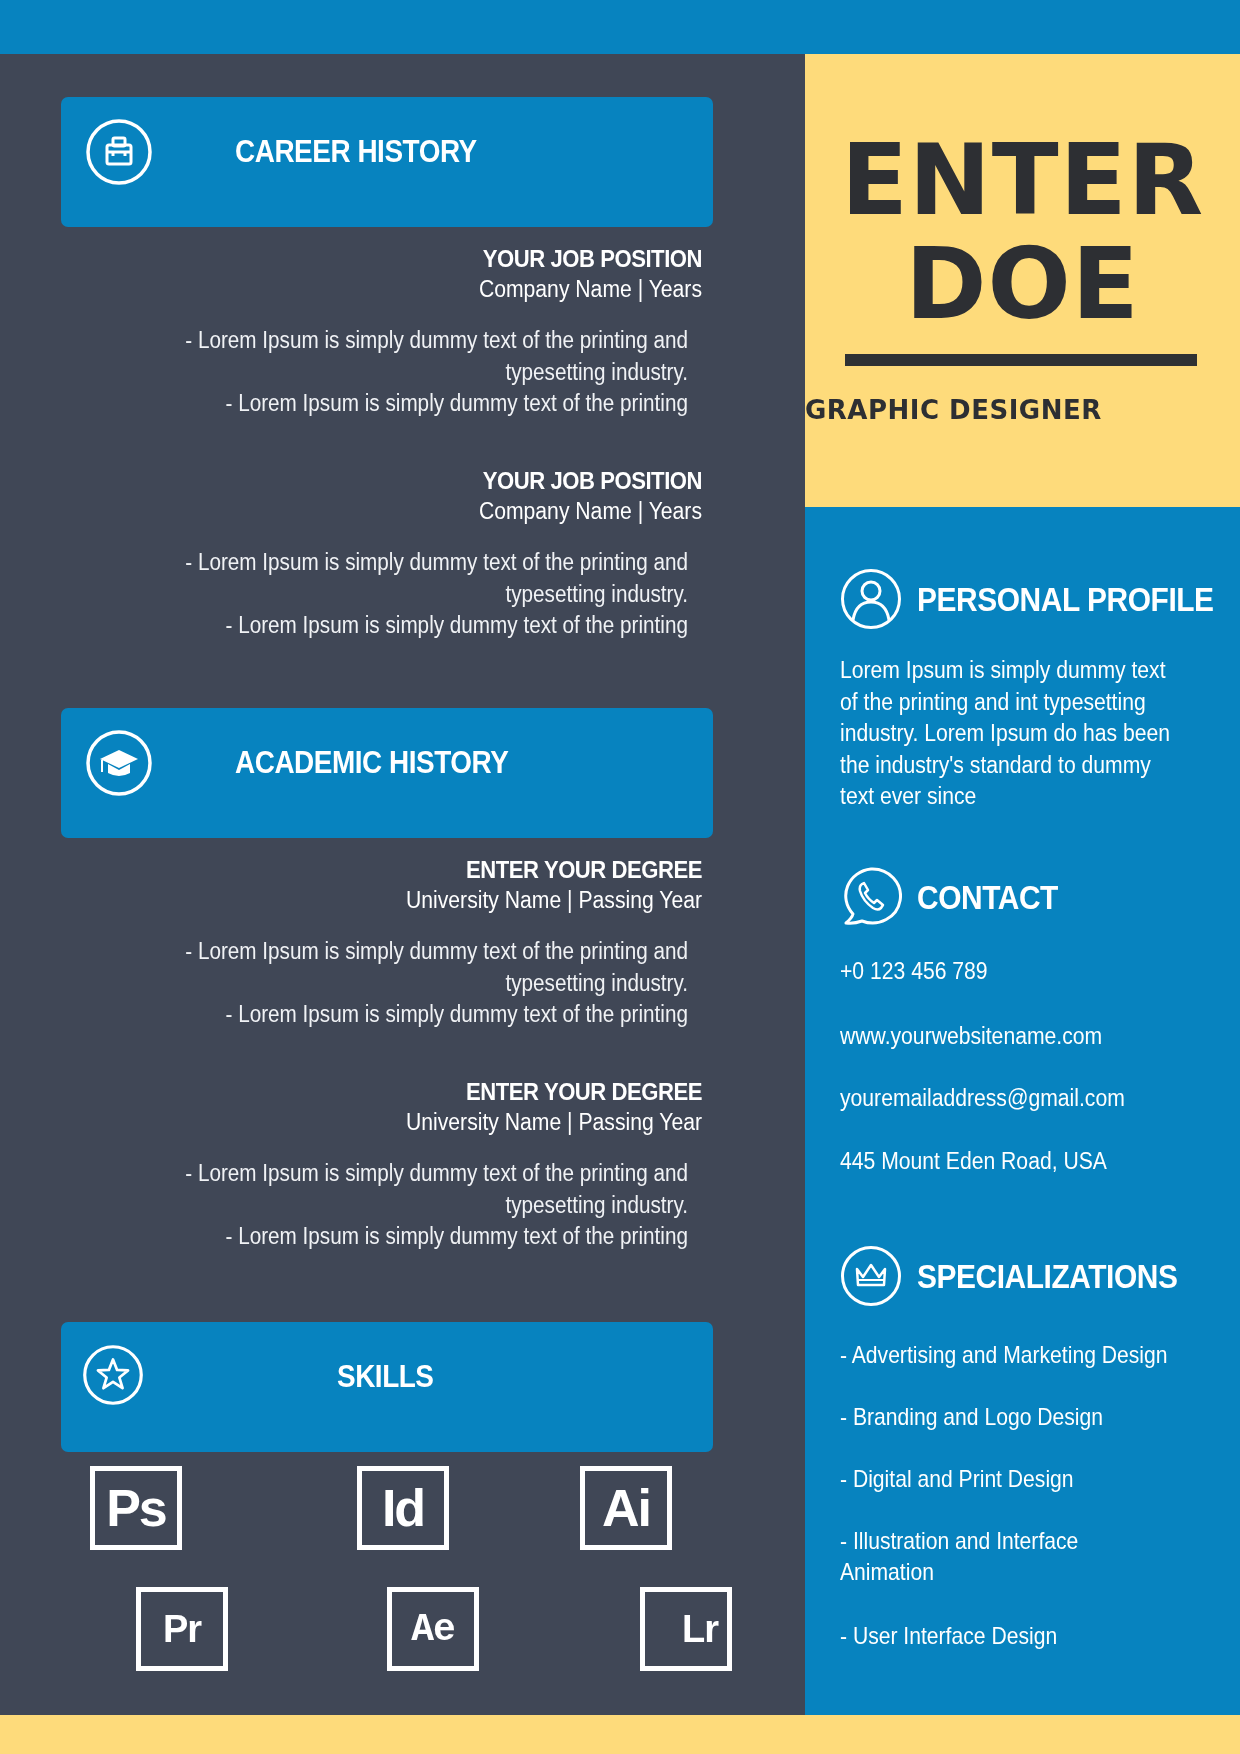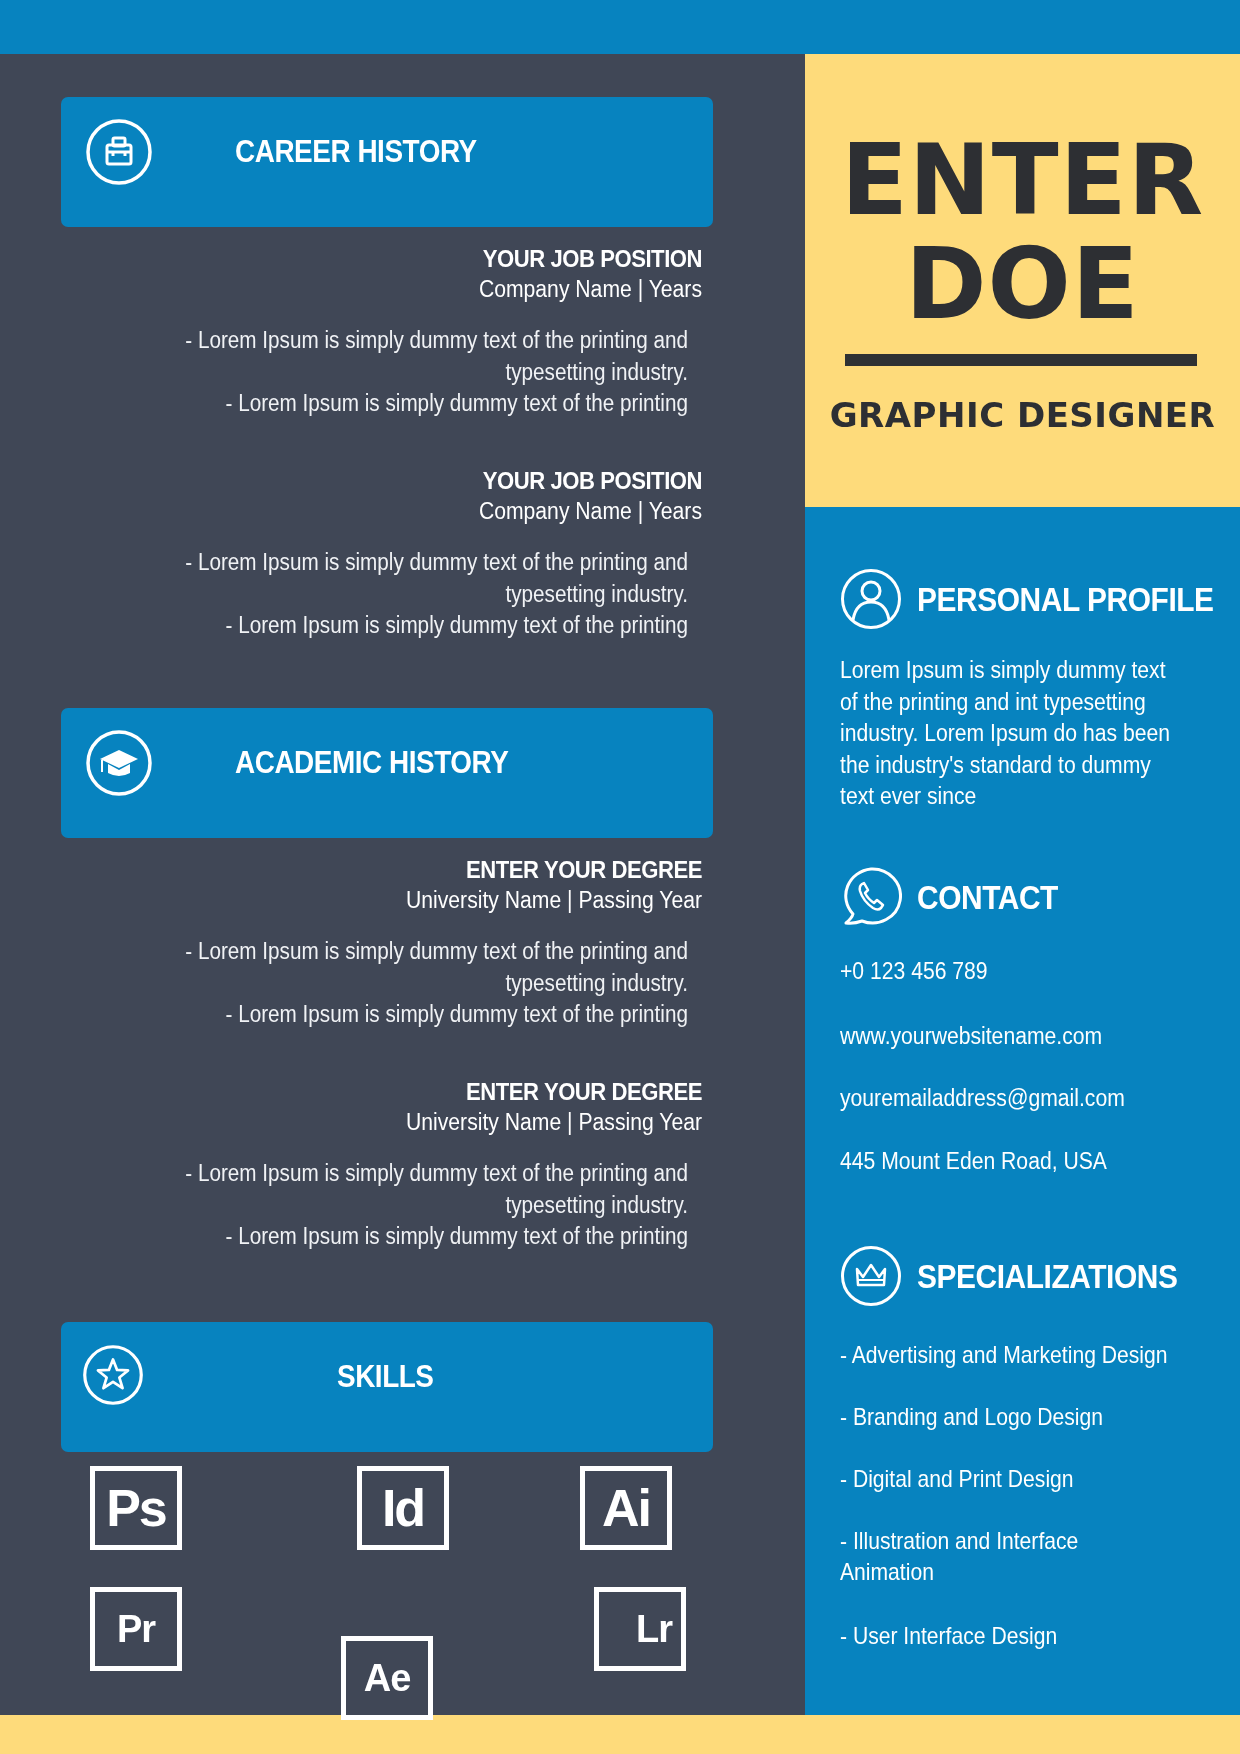--- a/index.html
+++ b/index.html
@@ -34,31 +34,31 @@
     .entry .bullets { margin-top: 20px; font-size: 23px; line-height: 31.5px; color: #f0f2f5; transform: scaleX(0.9); transform-origin: left; }
     .entry .bullets div { white-space: nowrap; }
     .entry .bullets .indent { padding-left: 10px; }
 
     .skill {
       position: absolute; width: 92px; height: 84px; border: 5px solid #ffffff; box-sizing: border-box;
       display: flex; align-items: center; justify-content: center;
       font-weight: bold; color: #ffffff;
     }
     .skill.big { font-size: 52px; letter-spacing: -2px; }
-    .skill.small { font-size: 38px; letter-spacing: -1px; }
+    .skill.small { font-size: 38px; letter-spacing: -1px; margin-left: 46px; }
 
     .name {
       position: absolute; left: 805px; width: 435px; text-align: center;
       font-family: "DejaVu Sans", sans-serif; font-weight: bold; color: #2d2f33;
       font-size: 98px; line-height: 104px; letter-spacing: 1px;
     }
     .name-rule { position: absolute; left: 845px; top: 354px; width: 352px; height: 12px; background: #2f3133; }
     .role {
-      position: absolute; left: 805px; top: 395px; width: 435px; text-align: center;
-      font-family: "DejaVu Sans", sans-serif; font-weight: bold; font-size: 34px; color: #2d2f33; letter-spacing: 0.5px;
+      position: absolute; left: 805px; top: 395px; width: 435px; 
+      font-family: "DejaVu Sans", sans-serif; font-weight: bold; font-size: 26px; color: #2d2f33; letter-spacing: 0.5px;
     }
 
     .r-head { position: absolute; left: 840px; height: 62px; }
     .r-head .icon { position: absolute; left: 0; top: 0; width: 62px; height: 62px; }
     .r-head .title {
       position: absolute; left: 77px; top: 0; height: 62px; line-height: 62px; white-space: nowrap;
       font-weight: bold; font-size: 34px; letter-spacing: -0.5px;
       transform: scaleX(0.88); transform-origin: left center;
     }
     .r-text { position: absolute; left: 840px; width: 400px; font-size: 23.5px; line-height: 31.5px; transform: scaleX(0.9); transform-origin: left; }
@@ -142,21 +142,21 @@
     <circle cx="34" cy="34" r="31" fill="none" stroke="#fff" stroke-width="3.5"></circle>
     <polygon points="34,17 38.5,28.5 50.5,29 41,36.8 44.5,48.5 34,41.5 23.5,48.5 27,36.8 17.5,29 29.5,28.5" fill="none" stroke="#fff" stroke-width="3" stroke-linejoin="round"></polygon>
   </svg>
   <div class="title" style="left:276px;">SKILLS</div>
 </div>
 
 <div class="skill big" style="left:90px;top:1466px;">Ps</div>
 <div class="skill big" style="left:357px;top:1466px;">Id</div>
 <div class="skill big" style="left:580px;top:1466px;">Ai</div>
 <div class="skill small" style="left:90px;top:1587px;">Pr</div>
-<div class="skill small" style="left:341px;top:1636px;">Ae</div>
+<div class="skill small" style="left:341px;top:1587px;font-family:Liberation Mono, monospace;">Ae</div>
 <div class="skill small" style="left:594px;top:1587px;padding-left:28px;">Lr</div>
 
 <div class="name" style="top:128px;">ENTER</div>
 <div class="name" style="top:232px;">DOE</div>
 <div class="name-rule"></div>
 <div class="role">GRAPHIC DESIGNER</div>
 
 <div class="r-head" style="top:568px;">
   <svg class="icon" viewBox="0 0 62 62">
     <circle cx="31" cy="31" r="28.5" fill="none" stroke="#fff" stroke-width="3"></circle>

